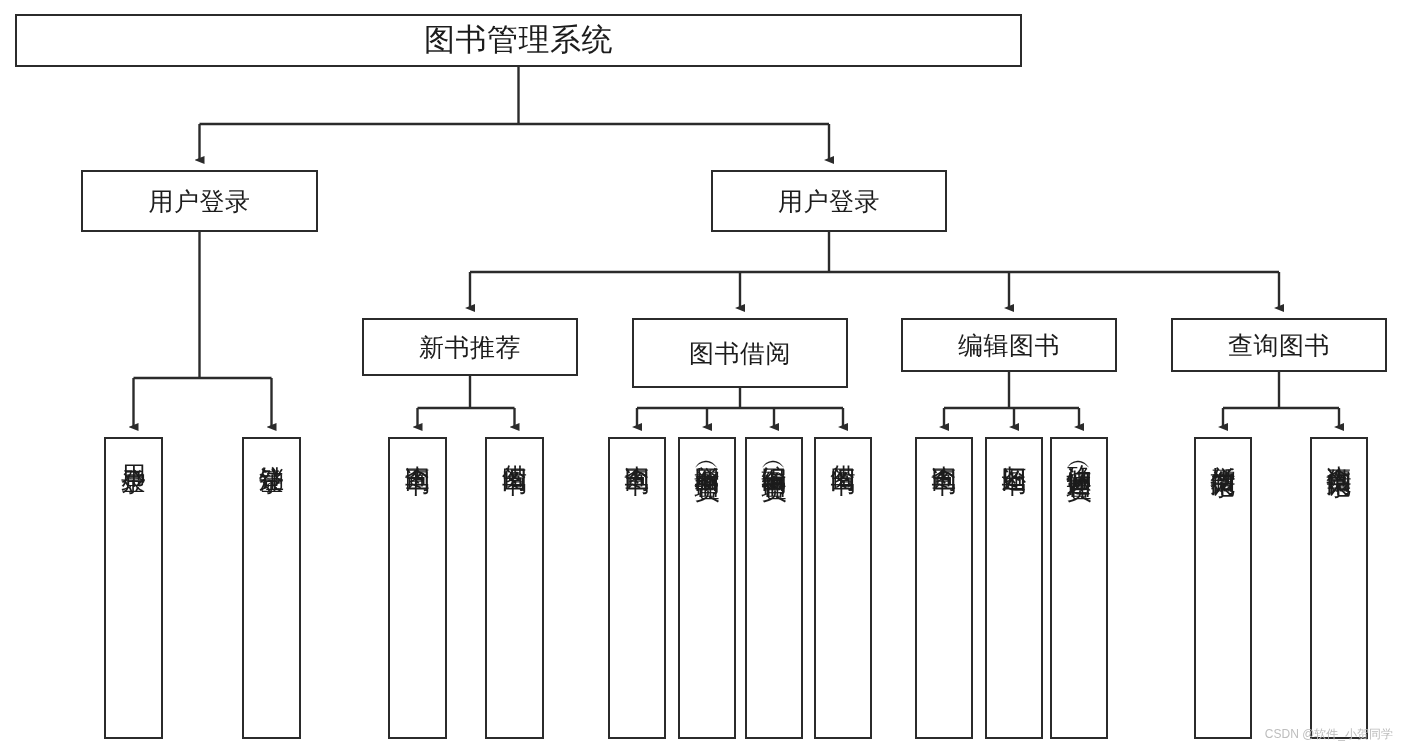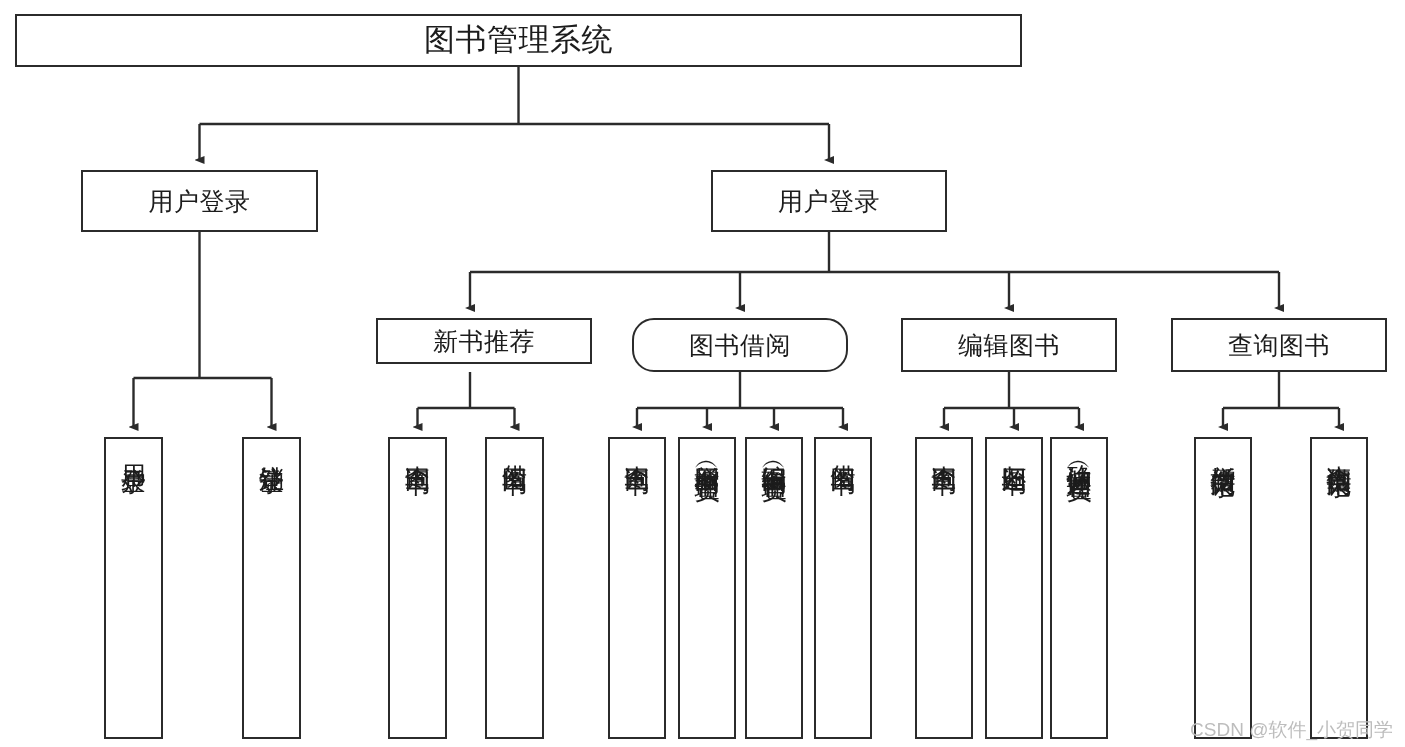--- a/index.html
+++ b/index.html
@@ -65,21 +65,21 @@
   }
   .wire {
     stroke: #2b2b2b;
     stroke-width: 2.4;
     fill: none;
   }
   .watermark {
     position: absolute;
     right: 12px;
     bottom: 4px;
-    font-size: 19px;
+    font-size: 12px;
     color: #bdbdbd;
     white-space: nowrap;
     font-family: "Liberation Sans", "DejaVu Sans", sans-serif;
   }
 </style>
 </head>
 <body>
 
 <div id="canvas">
 
@@ -130,24 +130,24 @@
     <span class="label">图书管理系统</span>
   </div>
 
   <div class="node horiz" id="n-user-login" style="left: 81px; top: 170px; width: 237px; height: 62px;">
     <span class="label">用户登录</span>
   </div>
   <div class="node horiz" id="n-book-manage" style="left: 711px; top: 170px; width: 236px; height: 62px;">
     <span class="label">用户登录</span>
   </div>
 
-  <div class="node horiz" id="n-new-book-rec" style="left: 376px; top: 318px; width: 216px; height: 46px;">
+  <div class="node horiz" id="n-new-book-rec" style="left: 362px; top: 318px; width: 216px; height: 58px;">
     <span class="label">新书推荐</span>
   </div>
-  <div class="node horiz" id="n-book-borrow" style="left: 632px; top: 318px; width: 216px; height: 54px; border-radius: 22px;">
+  <div class="node horiz" id="n-book-borrow" style="left: 632px; top: 318px; width: 216px; height: 70px;">
     <span class="label">图书借阅</span>
   </div>
   <div class="node horiz" id="n-current-borrow" style="left: 901px; top: 318px; width: 216px; height: 54px;">
     <span class="label">编辑图书</span>
   </div>
   <div class="node horiz" id="n-borrow-record" style="left: 1171px; top: 318px; width: 216px; height: 54px;">
     <span class="label">查询图书</span>
   </div>
 
   <div id="leaf-host">

